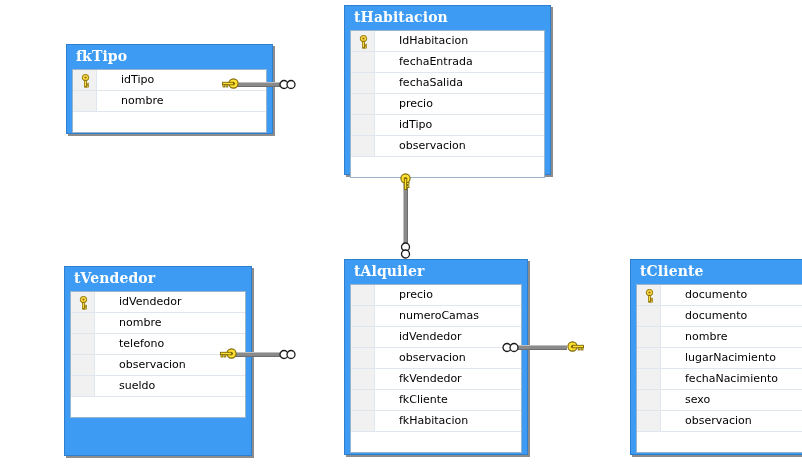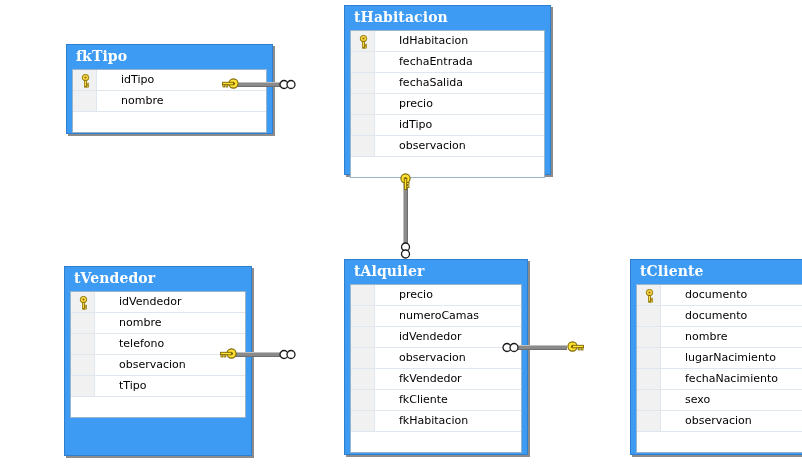--- a/index.html
+++ b/index.html
@@ -185,21 +185,21 @@
         <div class="field-row">
           <div class="field-gutter"></div>
           <div class="field-name">telefono</div>
         </div>
         <div class="field-row">
           <div class="field-gutter"></div>
           <div class="field-name">observacion</div>
         </div>
         <div class="field-row">
           <div class="field-gutter"></div>
-          <div class="field-name">tTipo</div>
+          <div class="field-name">sueldo</div>
         </div>
         <div class="field-row blank">
           <div class="field-gutter"></div>
           <div class="field-name"></div>
         </div>
       </div>
     </div>
     <div class="table-box" style="left: 296px; top: 259px; width: 184px; height: 196px;">
       <div class="table-title">tAlquiler</div>
       <div class="table-grid">

